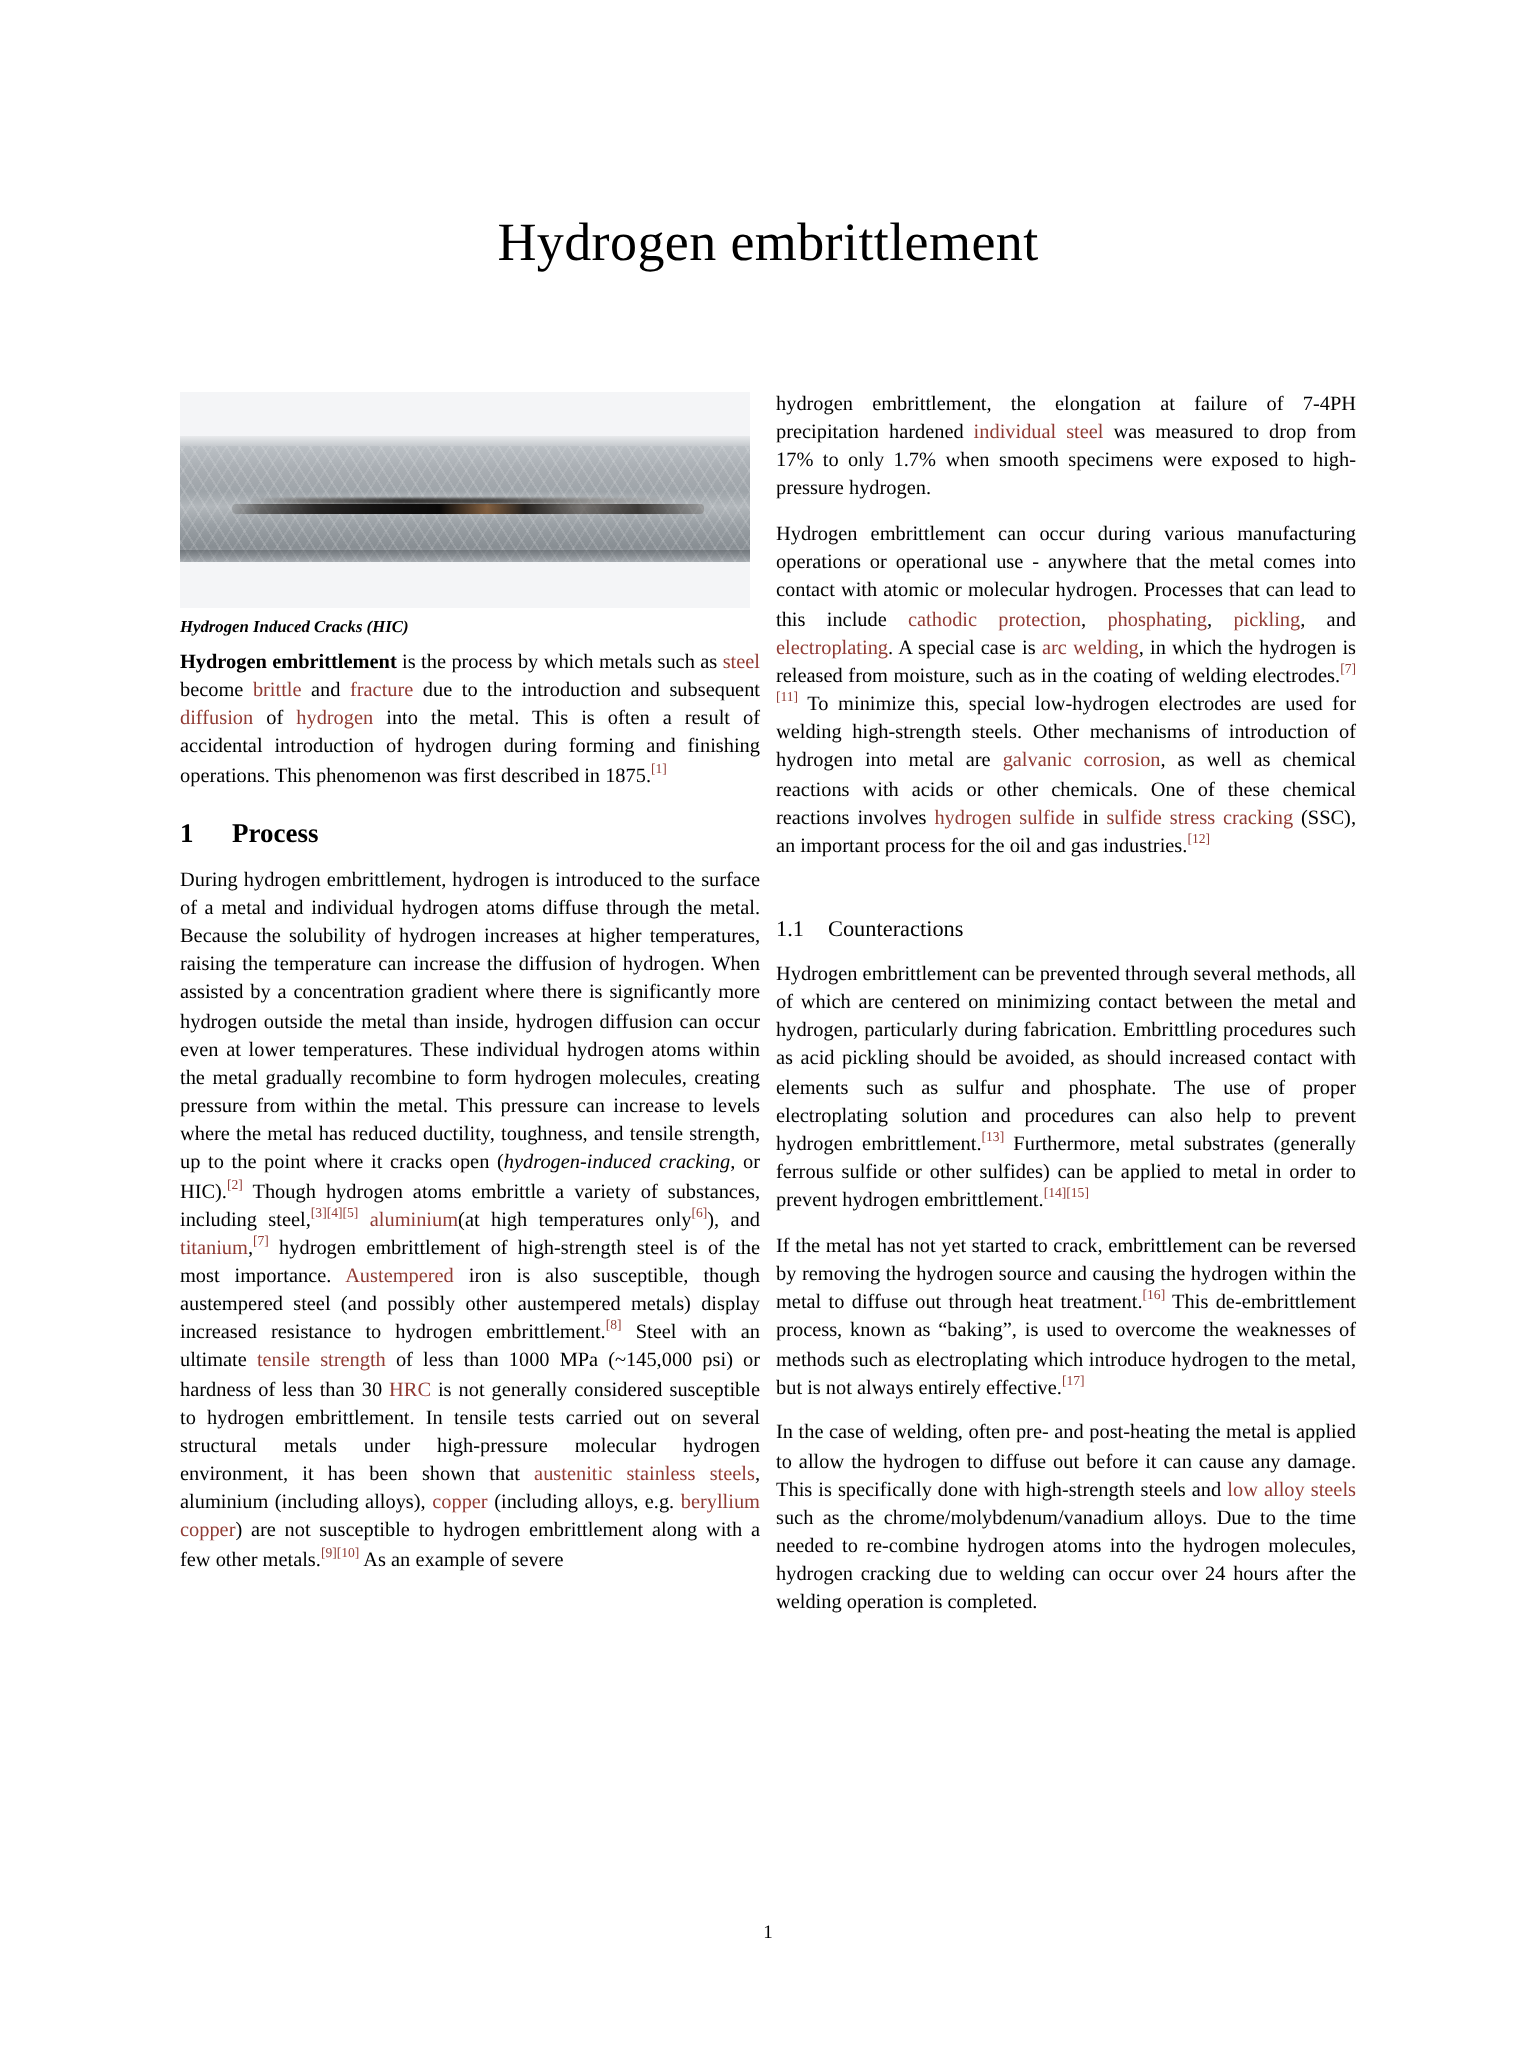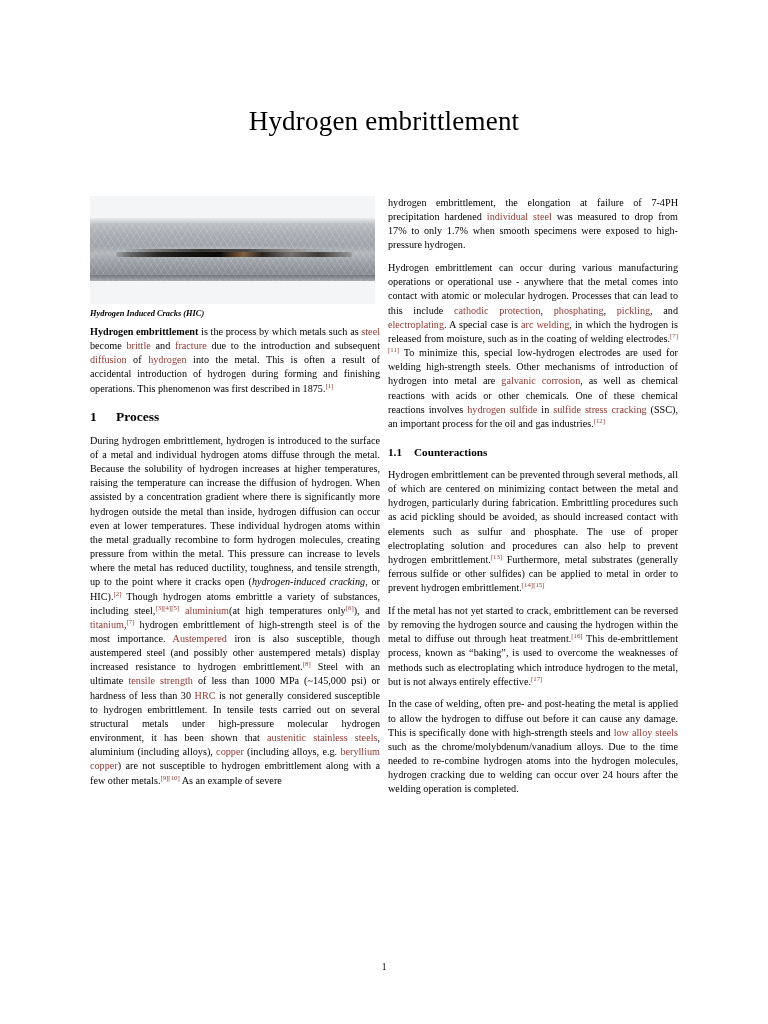--- a/index.html
+++ b/index.html
@@ -183,23 +183,23 @@
   h2.sec {
     margin: 13px 0 9px 0;
     font-size: 13.5px;
     font-weight: bold;
     font-family: "Liberation Serif", "DejaVu Serif", serif;
     line-height: 16px;
   }
   h2.sec .num { display: inline-block; min-width: 26px; }
 
   h3.subsec {
-    margin: 14px 0 9px 0;
+    margin: 27px 0 9px 0;
     font-size: 11.2px;
-    font-weight: bold;
+    font-weight: normal;
     font-family: "Liberation Serif", "DejaVu Serif", serif;
     line-height: 14px;
   }
   h3.subsec .num { display: inline-block; min-width: 26px; }
 
   
   .lead { font-weight: bold; }
   .lnk  { color: #8f3a33; }
   .it   { font-style: italic; }
   sup.ref {

